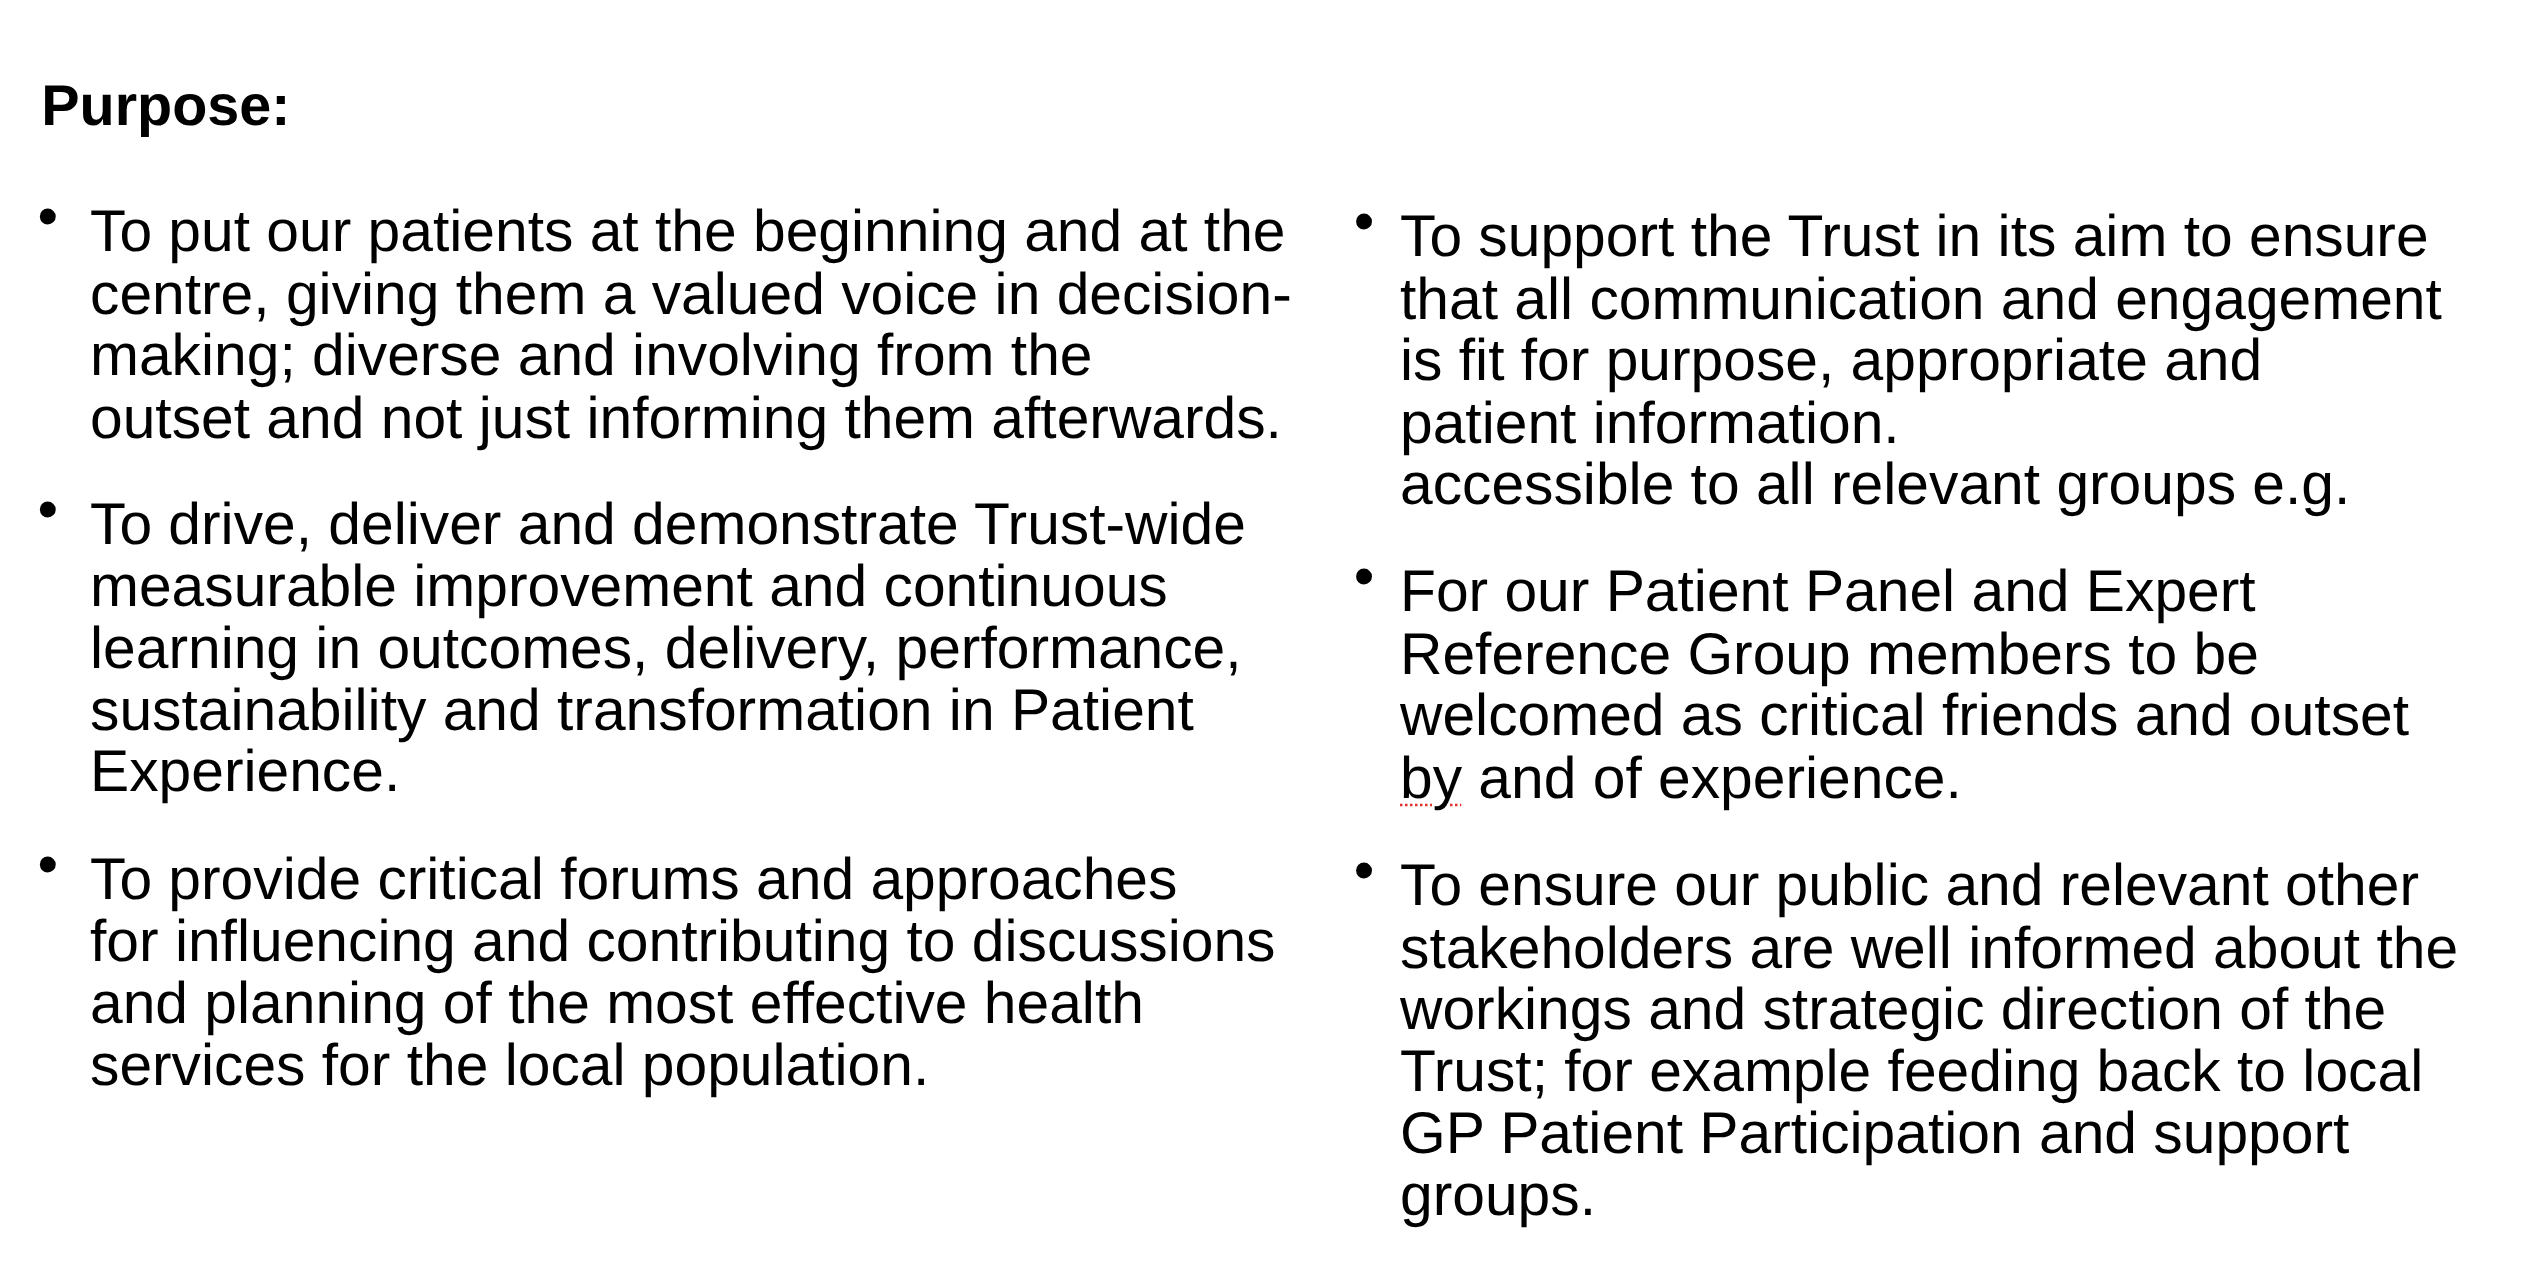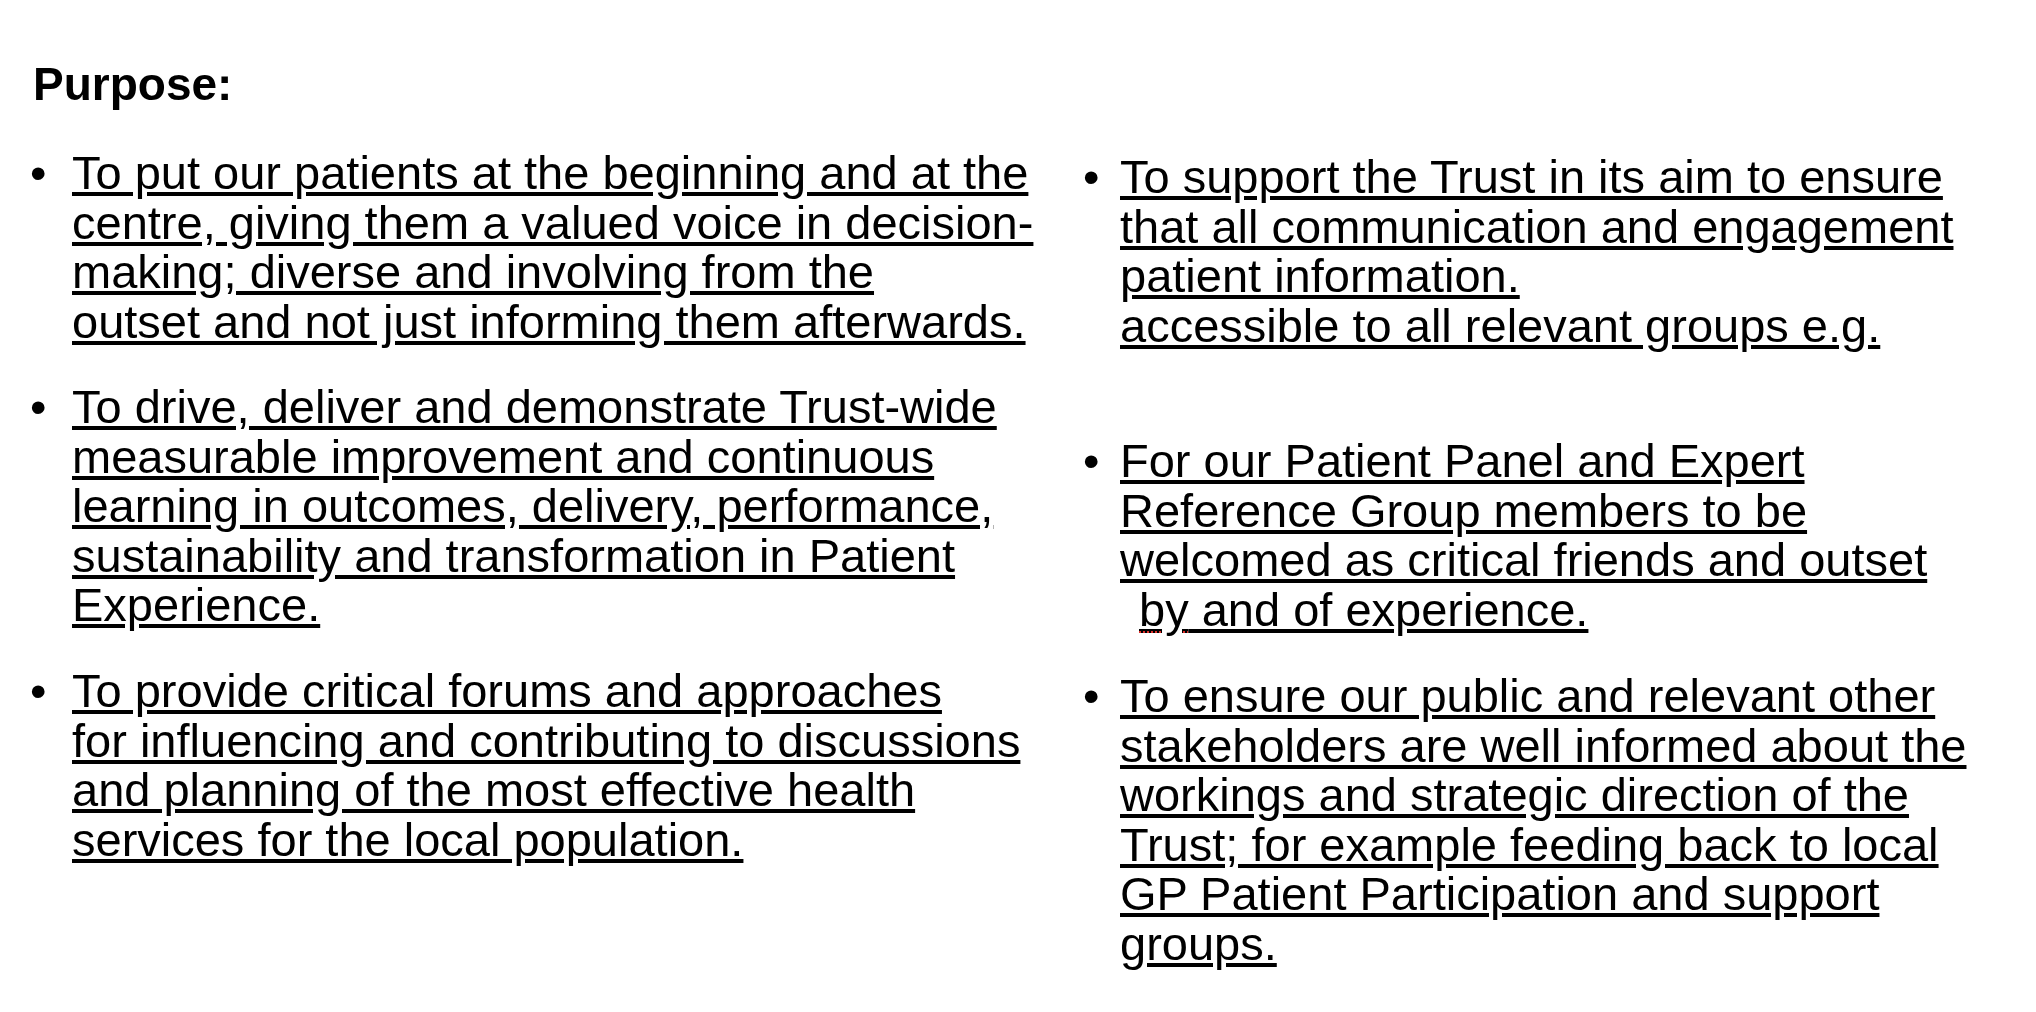--- a/index.html
+++ b/index.html
@@ -31,33 +31,31 @@
     line-height: 49.5px;
   }
   .bullet-glyph {
     position: absolute;
     top: 0;
     font-size: 47px;
     line-height: 49.5px;
   }
   .bullet-text {
     position: absolute;
-    top: 0;
+    top: 12px;
     white-space: nowrap;
-    text-decoration: underline;
   }
   .line {
     display: block;
     height: 49.5px;
   }
   .spell-error {
     text-decoration: underline dotted #e0302a;
     text-decoration-thickness: 2px;
     text-underline-offset: 6px;
-    margin-left: 19px;
   }
   .col-left .bullet-glyph { left: 30px; }
   .col-left .bullet-text { left: 72px; }
   .col-right .bullet-glyph { left: 1083px; }
   .col-right .bullet-text { left: 1120px; }
 </style>
 </head>
 <body>
 
 <div>
@@ -98,20 +96,21 @@
     </div>
   </div>
 
   <div class="col-right">
 
     <div class="bullet-item" style="top:152px;">
       <span class="bullet-glyph">•</span>
       <div class="bullet-text">
         <span class="line">To support the Trust in its aim to ensure</span>
         <span class="line">that all communication and engagement</span>
+        <span class="line">is fit for purpose, appropriate and</span>
         <span class="line">patient information.</span>
         <span class="line">accessible to all relevant groups e.g.</span>
       </div>
     </div>
 
     <div class="bullet-item" style="top:436px;">
       <span class="bullet-glyph">•</span>
       <div class="bullet-text">
         <span class="line">For our Patient Panel and Expert</span>
         <span class="line">Reference Group members to be</span>

